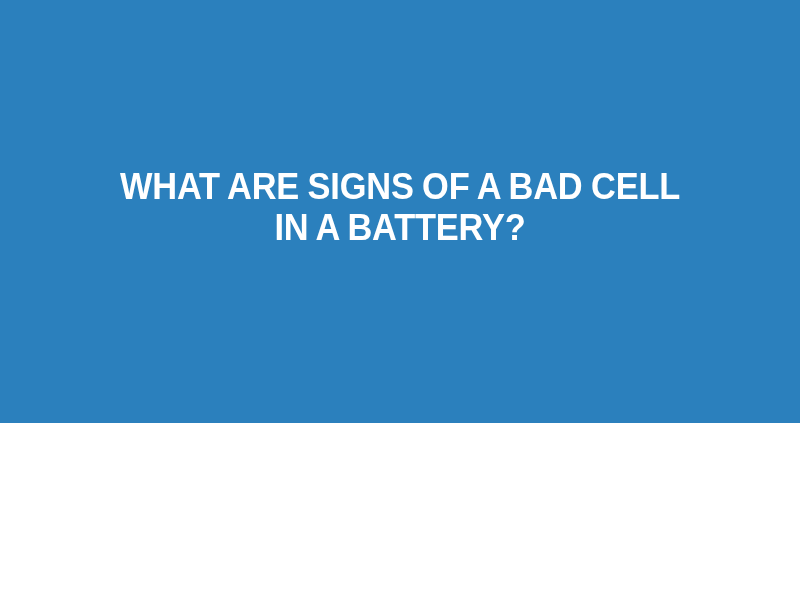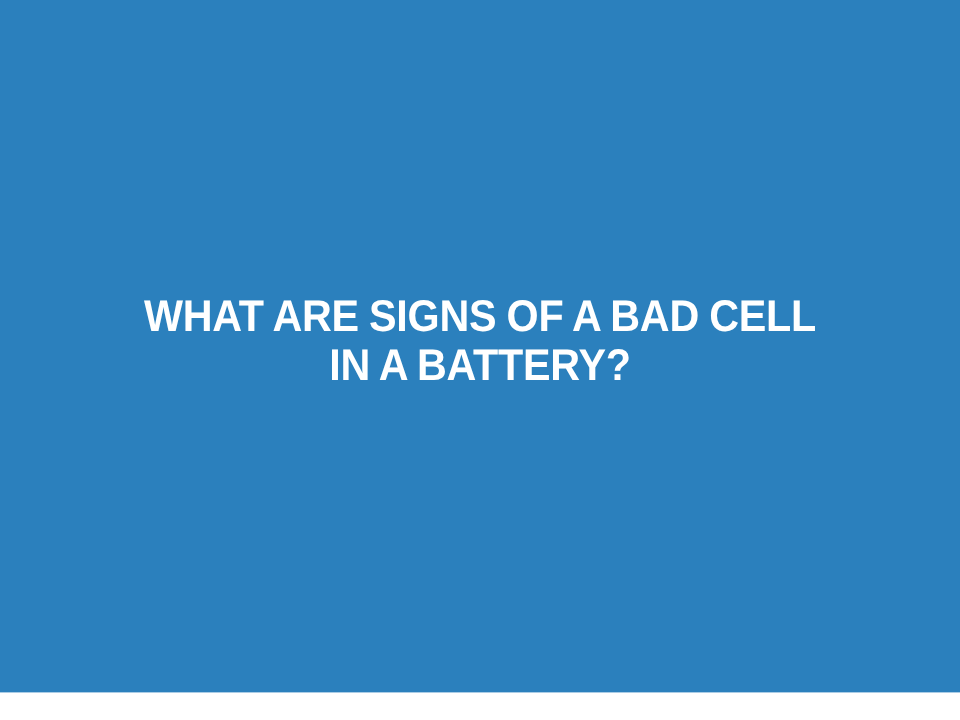--- a/index.html
+++ b/index.html
@@ -10,21 +10,21 @@
   body {
     width: 800px;
     height: 600px;
     overflow: hidden;
     font-family: "Liberation Sans", sans-serif;
   }
 
   #featured-card {
     position: relative;
     width: 800px;
-    height: 577px;
+    height: 423px;
     background: #2b80bd;
     display: flex;
     align-items: center;
     justify-content: center;
     box-sizing: border-box;
   }
 
   #title-block {
     width: 640px;
     text-align: center;

